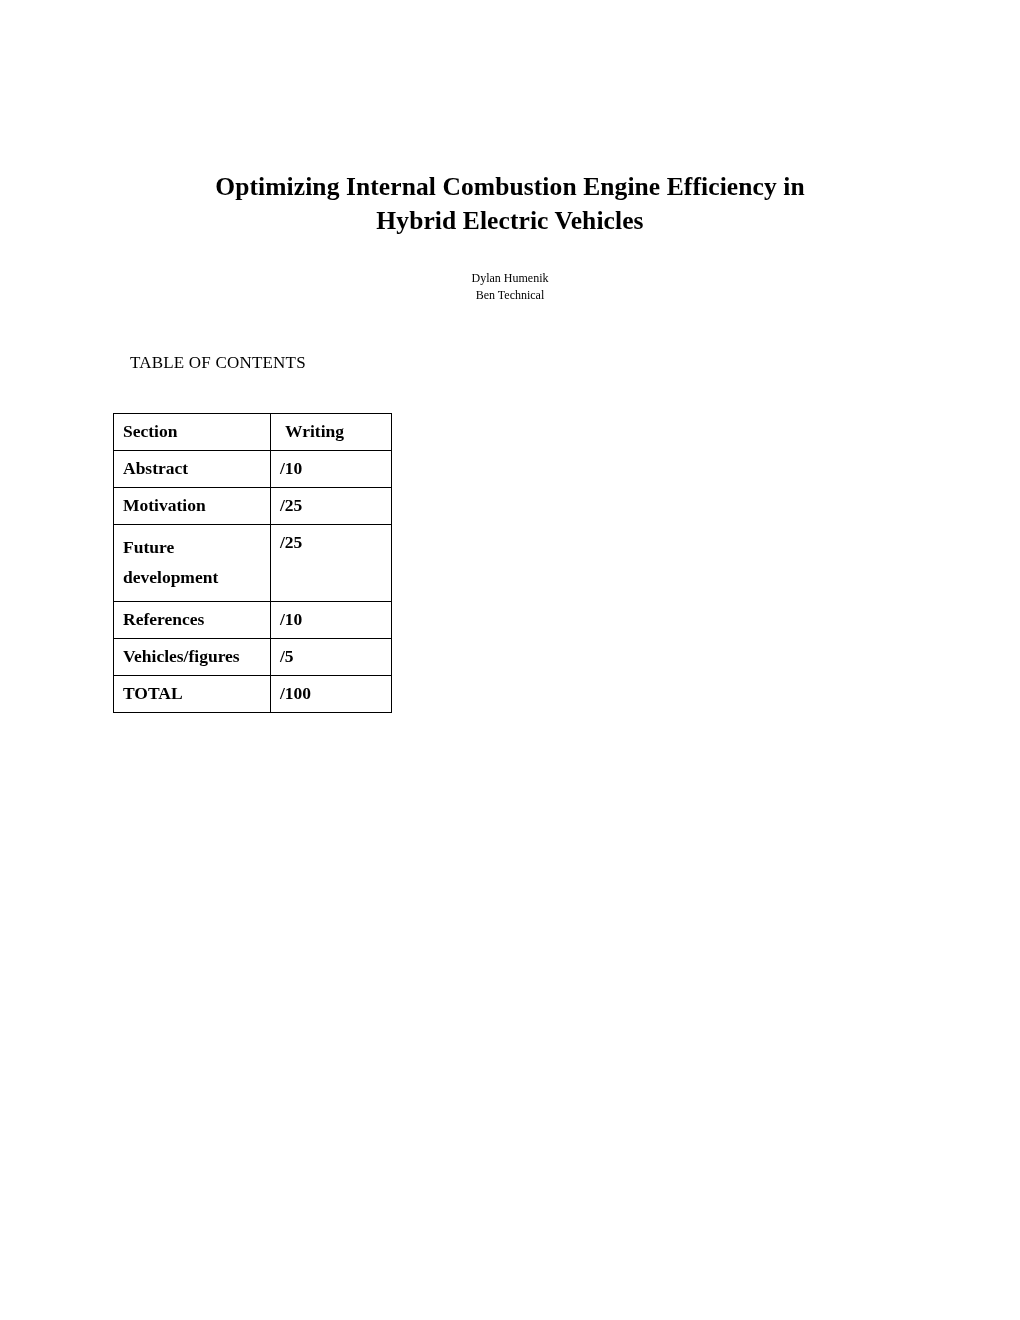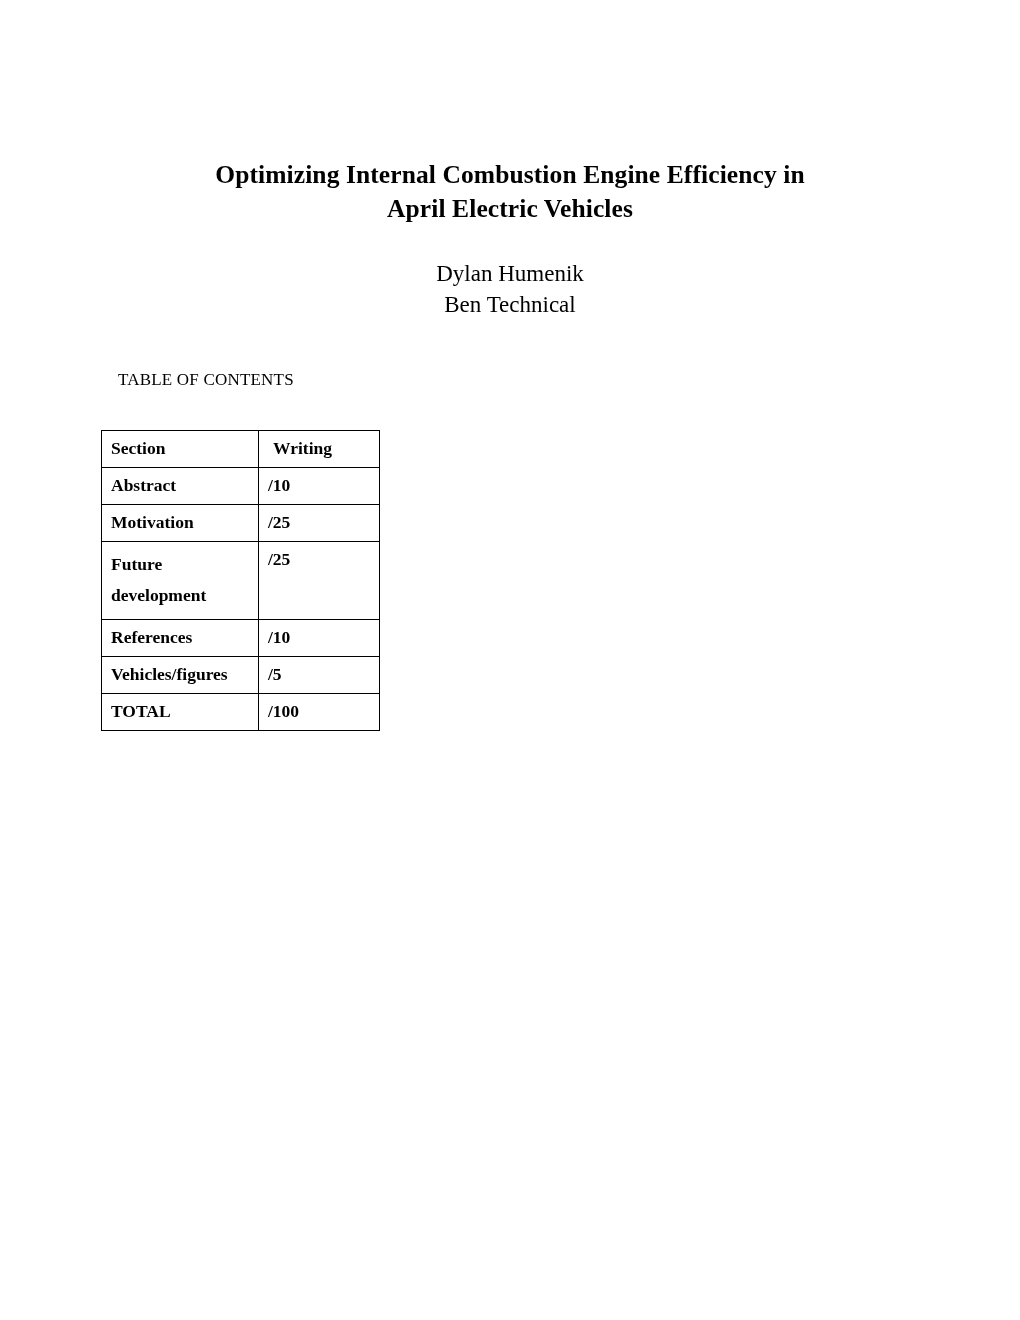--- a/index.html
+++ b/index.html
@@ -13,38 +13,38 @@
     font-family: "Liberation Serif", serif;
     color: #000000;
     position: relative;
     overflow: hidden;
   }
   .page {
     width: 1020px;
     height: 984px;
     position: relative;
     box-sizing: border-box;
-    padding: 0;
+    padding: 12px;
   }
   .title {
     margin: 0;
     padding-top: 158px;
     font-size: 25.5px;
     font-weight: bold;
     line-height: 1.32;
     text-align: center;
     letter-spacing: 0.1px;
   }
   .title-line {
     display: block;
   }
   .authors {
     margin-top: 33px;
     text-align: center;
-    font-size: 23px;
+    font-size: 12px;
     line-height: 1.35;
   }
   .author-line {
     display: block;
   }
   .date {
     margin-top: 42px;
     text-align: center;
     font-size: 17.5px;
   }
@@ -92,21 +92,21 @@
     font-weight: bold;
   }
 </style>
 </head>
 <body>
 
 <div class="page">
 
   <h1 class="title">
     <span class="title-line">Optimizing Internal Combustion Engine Efficiency in</span>
-    <span class="title-line">April Electric Vehicles</span>
+    <span class="title-line">Hybrid Electric Vehicles</span>
   </h1>
 
   <div class="authors">
     <span class="author-line">Dylan Humenik</span>
     <span class="author-line">Ben Technical</span>
   </div>
 
 
   <div class="toc-heading">TABLE OF CONTENTS</div>
 

